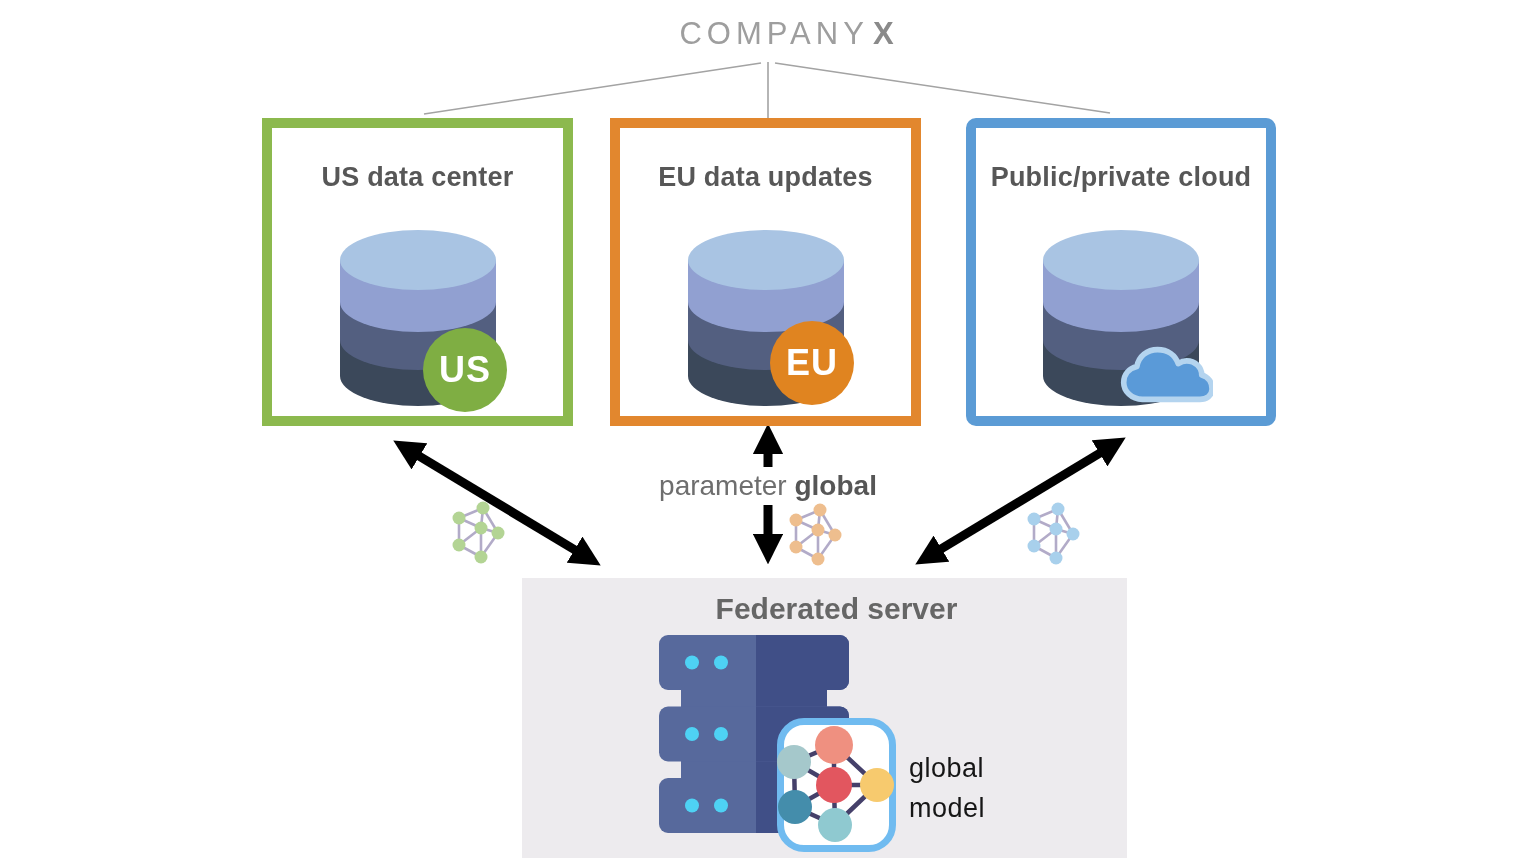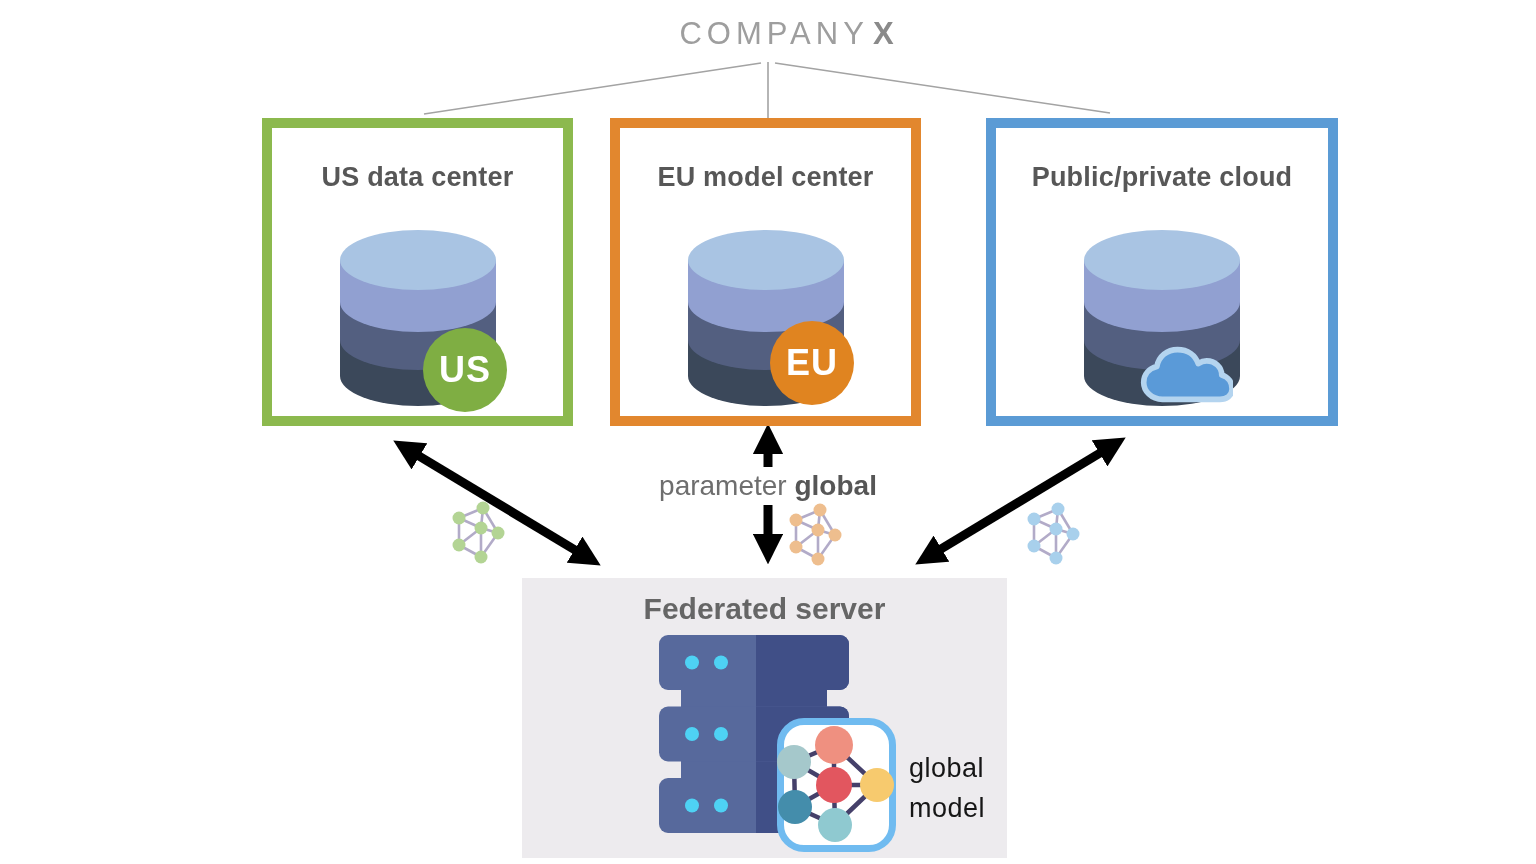--- a/index.html
+++ b/index.html
@@ -15,21 +15,21 @@
   .company-title .xpart{font-weight:800;color:#8a8a8a;margin-left:4px;}
   
   .overlay{position:absolute;left:0;top:0;width:1536px;height:864px;pointer-events:none;}
   
   .site-box{
     position:absolute;top:118px;width:311px;height:308px;background:#ffffff;
     border:10px solid #888;box-sizing:border-box;
   }
   .site-box.us{left:262px;}
   .site-box.eu{left:610px;}
-  .site-box.cloud{left:986px;width:352px;}
+  .site-box.cloud{left:966px;width:310px;border-radius:10px;}
   .site-title{
     margin-top:34px;text-align:center;font-size:27px;font-weight:700;color:#575757;
     letter-spacing:0.2px;
   }
   .db-icon{position:absolute;left:50%;transform:translateX(-50%);top:98px;}
   .region-badge{
     position:absolute;width:84px;height:84px;border-radius:50%;
     display:flex;align-items:center;justify-content:center;
     color:#ffffff;font-size:36px;font-weight:800;letter-spacing:1px;
   }
@@ -44,22 +44,23 @@
   .param-label .bold{font-weight:800;color:#565656;}
   
   .mini{position:absolute;width:64px;height:64px;}
   .mini.green{left:446px;top:500px;}
   .mini.orange{left:783px;top:502px;}
   .mini.blue{left:1021px;top:501px;}
   .mini line{stroke:#b2abc8;stroke-width:2.6;}
   .mini circle{fill:var(--node-color,#ccc);}
   
   .server-box{
-    position:absolute;left:522px;top:578px;width:485px;height:280px;
+    position:absolute;left:522px;top:578px;width:581px;height:280px;
     background:#edebee;
+    padding-left:24px;
   }
   .server-title{
     margin-top:14px;text-align:center;font-size:30px;font-weight:700;color:#666666;
   }
   .server-icon{position:absolute;left:137px;top:57px;}
   .model-badge{
     position:absolute;left:255px;top:140px;width:119px;height:134px;
     background:#ffffff;border:7px solid #70bbf0;border-radius:27px;box-sizing:border-box;
   }
   .model-badge svg{position:absolute;left:-7px;top:-7px;}
@@ -105,21 +106,21 @@
       <path d="M22,34 L22,114 A78,30 0 0 0 178,114 L178,34 Z" fill="#535f80"></path>
       <path d="M22,34 L22,76 A78,30 0 0 0 178,76 L178,34 Z" fill="#91a0d1"></path>
       <ellipse cx="100" cy="34" rx="78" ry="30" fill="#a9c4e3"></ellipse>
     </svg>
     <div class="region-badge" style="background-color: rgb(127, 174, 67);">
       <span>US</span>
     </div>
   </div>
 
   <div class="site-box eu" style="border-color: rgb(226, 135, 46);">
-    <div class="site-title">EU model center</div>
+    <div class="site-title">EU data updates</div>
     <svg class="db-icon" width="200" height="185" viewBox="0 0 200 185">
       <path d="M22,34 L22,150 A78,30 0 0 0 178,150 L178,34 Z" fill="#3b485a"></path>
       <path d="M22,34 L22,114 A78,30 0 0 0 178,114 L178,34 Z" fill="#535f80"></path>
       <path d="M22,34 L22,76 A78,30 0 0 0 178,76 L178,34 Z" fill="#91a0d1"></path>
       <ellipse cx="100" cy="34" rx="78" ry="30" fill="#a9c4e3"></ellipse>
     </svg>
     <div class="region-badge" style="background-color: rgb(224, 132, 32);">
       <span>EU</span>
     </div>
   </div>

